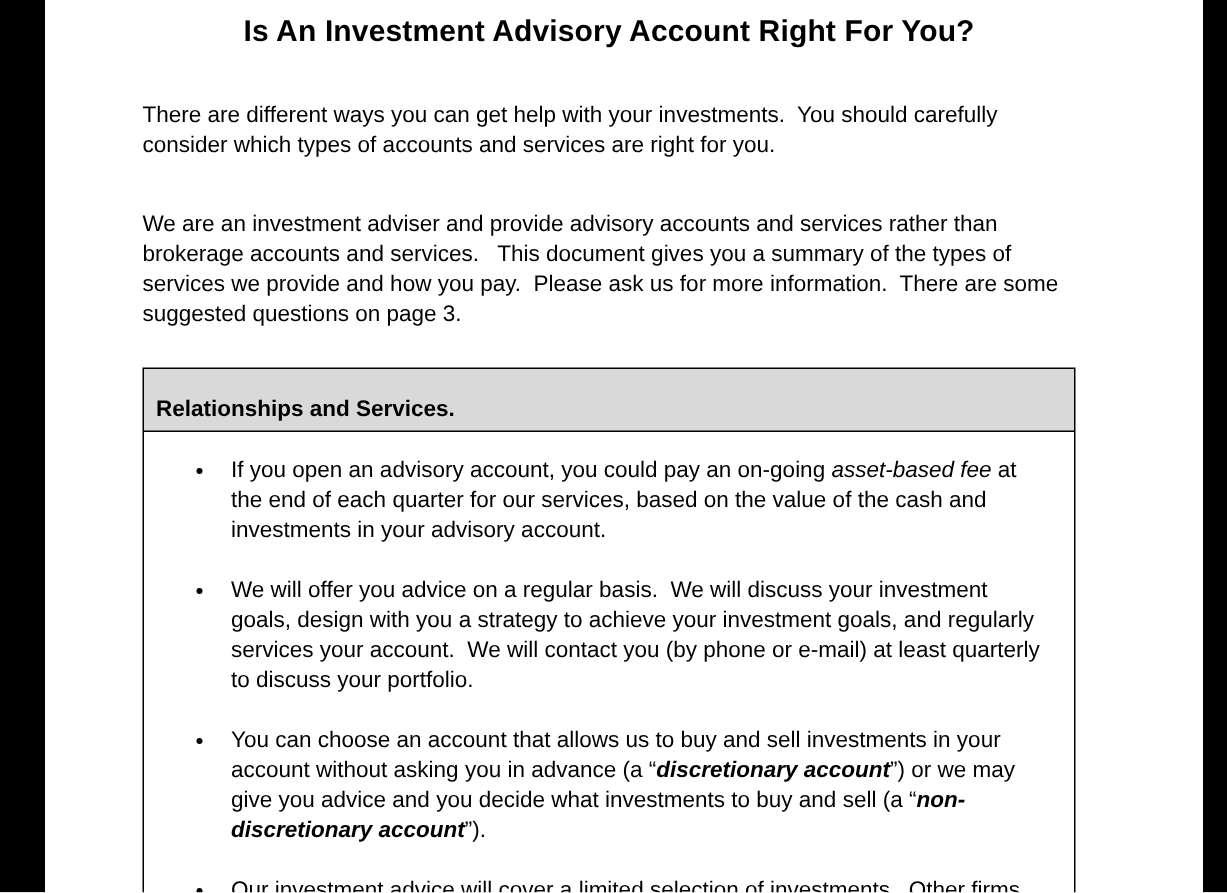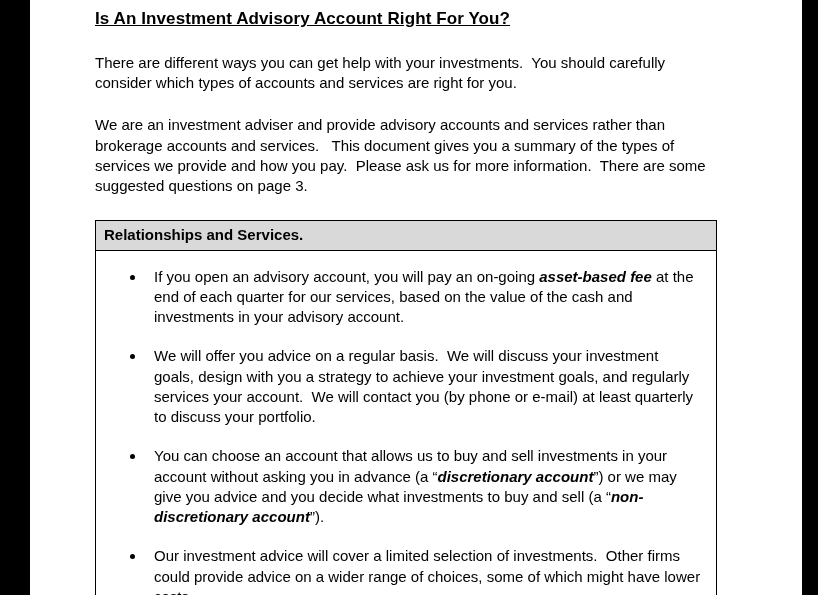--- a/index.html
+++ b/index.html
@@ -21,42 +21,41 @@
   .page {
     position: absolute;
     left: 30px; right: 16px; top: 0; bottom: 0;
     background: #ffffff;
     padding: 6px 85px 0 65px;
     font-size: 15px;
     line-height: 1.35;
   }
 
   h1.doc-title {
-    text-align: left;
-    font-size: 17px;
+    text-align: center;
+    font-size: 20px;
     font-weight: bold;
-    text-decoration: underline;
     margin-top: 2px;
     letter-spacing: 0.1px;
   }
 
   p.para {
     white-space: pre-wrap;
-    margin-top: 22px;
+    margin-top: 32px;
   }
 
   .box {
     margin-top: 24px;
     border: 1.5px solid #000;
     background: #ffffff;
   }
 
   .box-header {
     background: #d9d9d9;
-    padding: 4px 8px 4px 8px;
+    padding: 17px 8px 4px 8px;
     font-weight: bold;
     border-bottom: 1.5px solid #000;
     white-space: pre-wrap;
   }
 
   .box-body { padding: 16px 14px 10px 18px; }
 
   ul.bullets { list-style: disc; padding-left: 32px; }
   ul.bullets li {
     white-space: pre-wrap;
@@ -77,21 +76,21 @@
     <h1 class="doc-title">Is An Investment Advisory Account Right For You?</h1>
 
     <p class="para">There are different ways you can get help with your investments.  You should carefully consider which types of accounts and services are right for you.</p>
 
     <p class="para"><span style="font-weight: normal;">We are an investment adviser and provide advisory accounts and services rather than brokerage accounts and services.</span><span>   This document gives you a summary of the types of services we provide and how you pay.  Please ask us for more information.  There are some suggested questions on page 3.</span></p>
 
     <div class="box">
       <div class="box-header">Relationships and Services.</div>
       <div class="box-body">
         <ul class="bullets">
-          <li><span>If you open an advisory account, you will pay an on-going </span><span style="font-weight: bold; font-style: italic; text-align: center;">asset-based fee</span><span> at the end of each quarter for our services, based on the value of the cash and investments in your advisory account.</span></li>
+          <li><span>If you open an advisory account, you could pay an on-going </span><span style="font-weight: normal; font-style: italic; text-align: center;">asset-based fee</span><span> at the end of each quarter for our services, based on the value of the cash and investments in your advisory account.</span></li>
           <li><span>We will offer you advice on a regular basis.  We will discuss your investment goals, design with you a strategy to achieve your investment goals, and regularly services your account.  We will contact you (by phone or e-mail) at least quarterly to discuss your portfolio.</span></li>
           <li><span>You can choose an account that allows us to buy and sell investments in your account without asking you in advance (a “</span><span style="font-weight: bold; font-style: italic;">discretionary account</span><span>”) or we may give you advice and you decide what investments to buy and sell (a “</span><span style="font-weight: bold; font-style: italic;">non-discretionary account</span><span>”).</span></li>
           <li><span>Our investment advice will cover a limited selection of investments.  Other firms could provide advice on a wider range of choices, some of which might have lower costs.</span></li>
         </ul>
       </div>
     </div>
 
   </div>
 </div>
 

